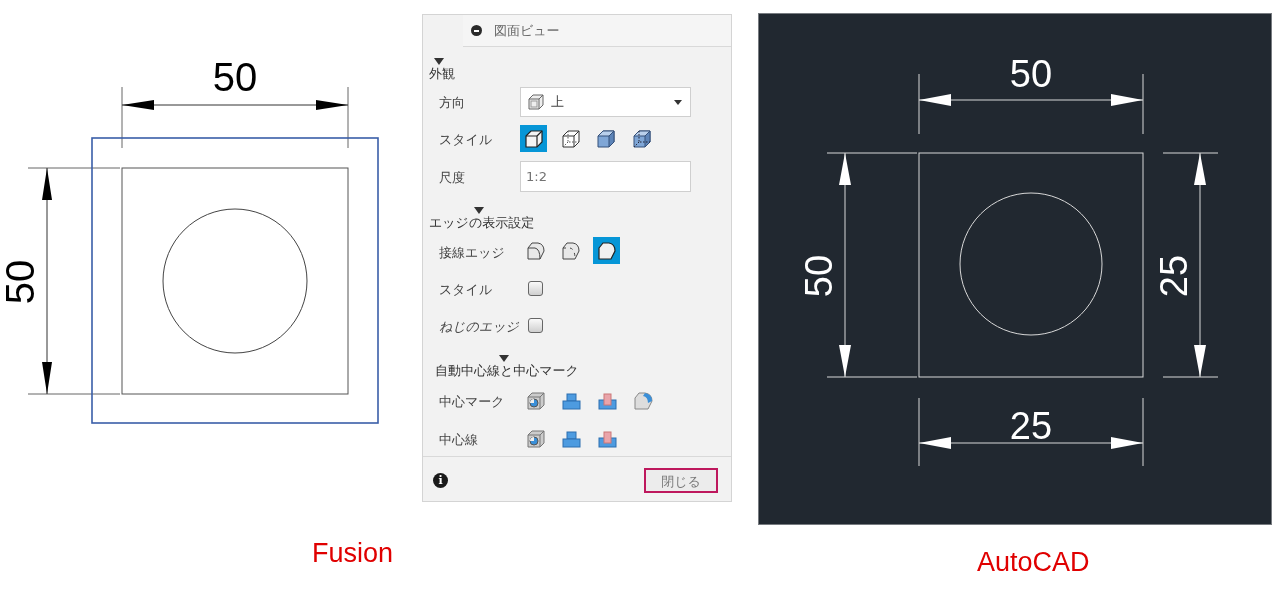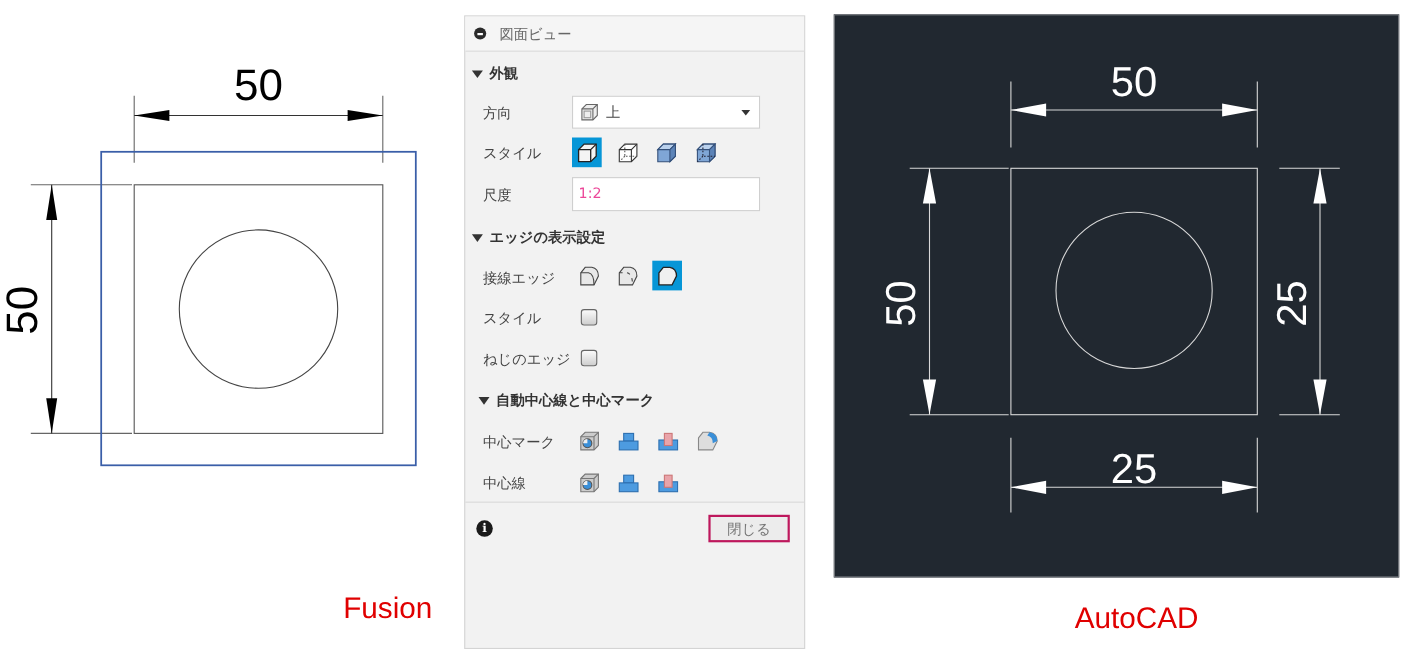--- a/index.html
+++ b/index.html
@@ -5,38 +5,38 @@
     html, body { margin:0; padding:0; }
     body { width:1280px; height:593px; background:#ffffff; position:relative; overflow:hidden;
       font-family:"DejaVu Sans", sans-serif; }
     .abs { position:absolute; }
 
     
     #fusion-drawing { left:0; top:40px; width:400px; height:400px; }
     .dim-text { font-family:"Liberation Sans", sans-serif; }
 
     
-    #panel { left:422px; top:14px; width:310px; height:576px; background:#f2f2f2;
-      border:1px solid #d4d4d4; box-sizing:border-box; font-size:13px; color:#3c3c3c; }
+    #panel { left:422px; top:14px; width:310px; height:488px; background:#f2f2f2;
+      border:1px solid #d4d4d4; box-sizing:border-box; font-size:13px; color:#3c3c3c;padding-left:40px; }
     .panel-header { height:31px; border-bottom:1px solid #d9d9d9; display:flex; align-items:center;
       padding-left:8px; background:#f5f5f5; }
     .collapse-icon { width:11px; height:11px; border-radius:50%; background:#2a2a2a; position:relative; margin-right:12px; }
     .collapse-icon::after { content:""; position:absolute; left:3px; top:5px; width:5px; height:1.5px; background:#fff; }
     .panel-title { color:#666; font-size:13px; }
-    .section-head { position:absolute; left:6px; font-weight:bold; font-size:13px; color:#333; display:flex; align-items:center; }
+    .section-head { position:absolute; left:6px; font-weight:normal; font-size:13px; color:#333; display:flex; align-items:center;flex-direction:column; }
     .tri { width:0; height:0; border-left:5px solid transparent; border-right:5px solid transparent;
       border-top:7px solid #333; margin-right:6px; }
     .row-label { position:absolute; left:16px; font-size:13px; color:#444; }
     .dropdown { position:absolute; left:97px; top:72px; width:171px; height:30px; background:#fff;
       border:1px solid #cfcfcf; box-sizing:border-box; display:flex; align-items:center; padding-left:6px; }
     .dropdown .val { margin-left:6px; font-size:13px; color:#444; }
     .dd-arrow { position:absolute; right:8px; top:12px; width:0; height:0; border-left:4px solid transparent;
       border-right:4px solid transparent; border-top:5px solid #333; }
     .textfield { position:absolute; left:97px; top:146px; width:171px; height:31px; background:#fff;
-      border:1px solid #cfcfcf; box-sizing:border-box; padding-left:5px; line-height:29px; font-size:13px; color:#ec4899; }
+      border:1px solid #cfcfcf; box-sizing:border-box; padding-left:5px; line-height:29px; font-size:13px; color:#737373; }
     .iconbtn { position:absolute; width:27px; height:27px; display:flex; align-items:center; justify-content:center; }
     .iconbtn.selected { background:#0696d7; }
     .chk { position:absolute; width:13px; height:13px; border:1px solid #666; border-radius:3px;
       background:linear-gradient(#fafafa,#cfcfcf); }
     .footer { position:absolute; left:0; right:0; top:441px; height:46px; border-top:1px solid #d9d9d9; }
     .info-icon { position:absolute; left:10px; top:16px; width:15px; height:15px; border-radius:50%; background:#1a1a1a;
       color:#fff; font-size:11px; font-weight:bold; text-align:center; line-height:15px; font-family:"DejaVu Serif", serif; }
     .close-btn { position:absolute; left:221px; top:11px; width:74px; height:25px; border:2px solid #be185d;
       background:#ececec; box-sizing:border-box; text-align:center; line-height:23px; font-size:13px; color:#777; }
 
@@ -148,21 +148,21 @@
     </svg>
   </div>
   <div class="iconbtn selected" style="left:170px; top:222px;">
     <svg width="20" height="20" viewBox="0 0 20 20">
       <path d="M2,7 L6,2 L12,2 Q18,3 18,10 L14,18 L2,18 Z" fill="#f0f0f0" stroke="#222" stroke-width="1.2"></path>
     </svg>
   </div>
 
   <span class="row-label" style="top:266px;">スタイル</span>
   <div class="chk" style="left:105px; top:266px;"></div>
-  <span class="row-label" style="top:303px;">ねじのエッジ</span>
+  <span class="row-label" style="top:303px;font-style:italic;">ねじのエッジ</span>
   <div class="chk" style="left:105px; top:303px;"></div>
 
   <div class="section-head" style="top:340px; left:12px;">
     <span class="tri"></span>
     <span>自動中心線と中心マーク</span>
   </div>
 
   <span class="row-label" style="top:378px;">中心マーク</span>
   <div class="iconbtn" style="left:99px; top:372px;">
     <svg width="20" height="20" viewBox="0 0 20 20">

